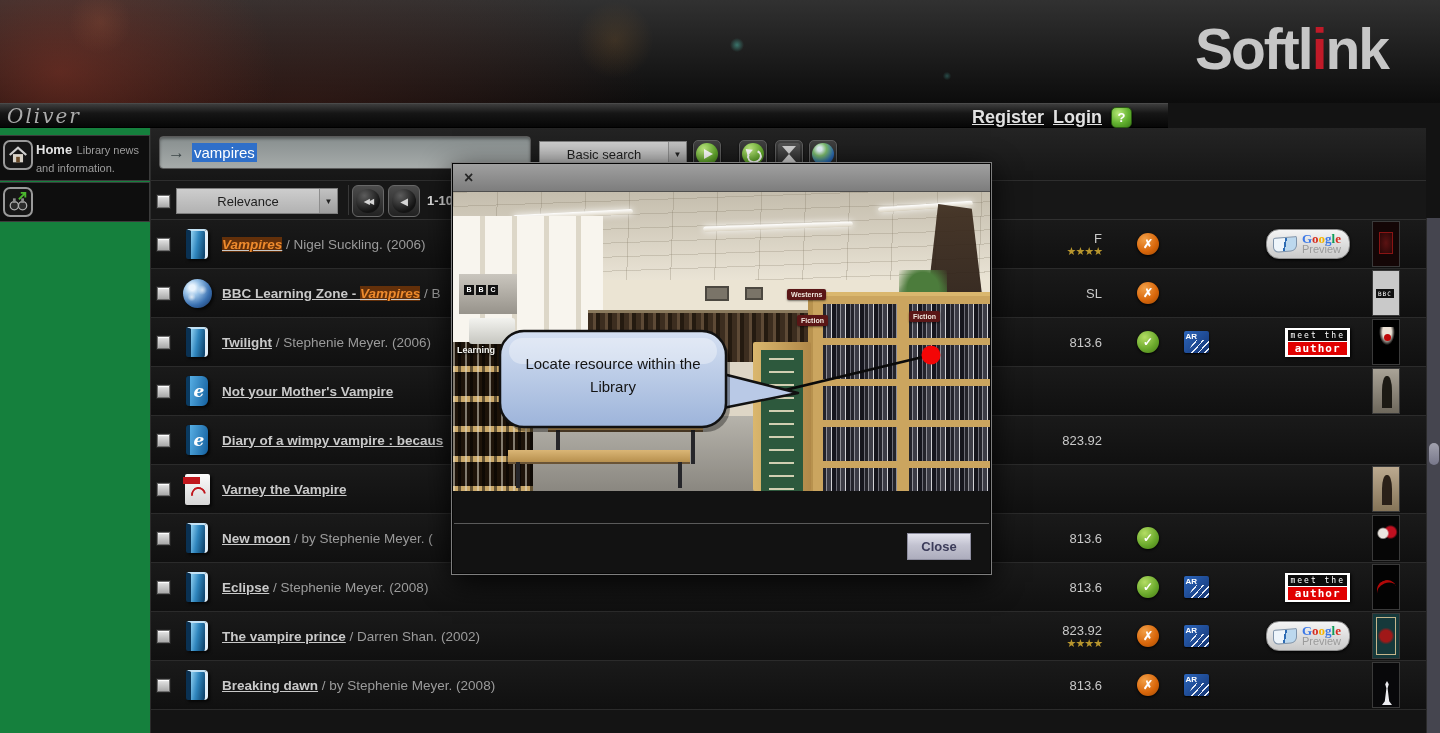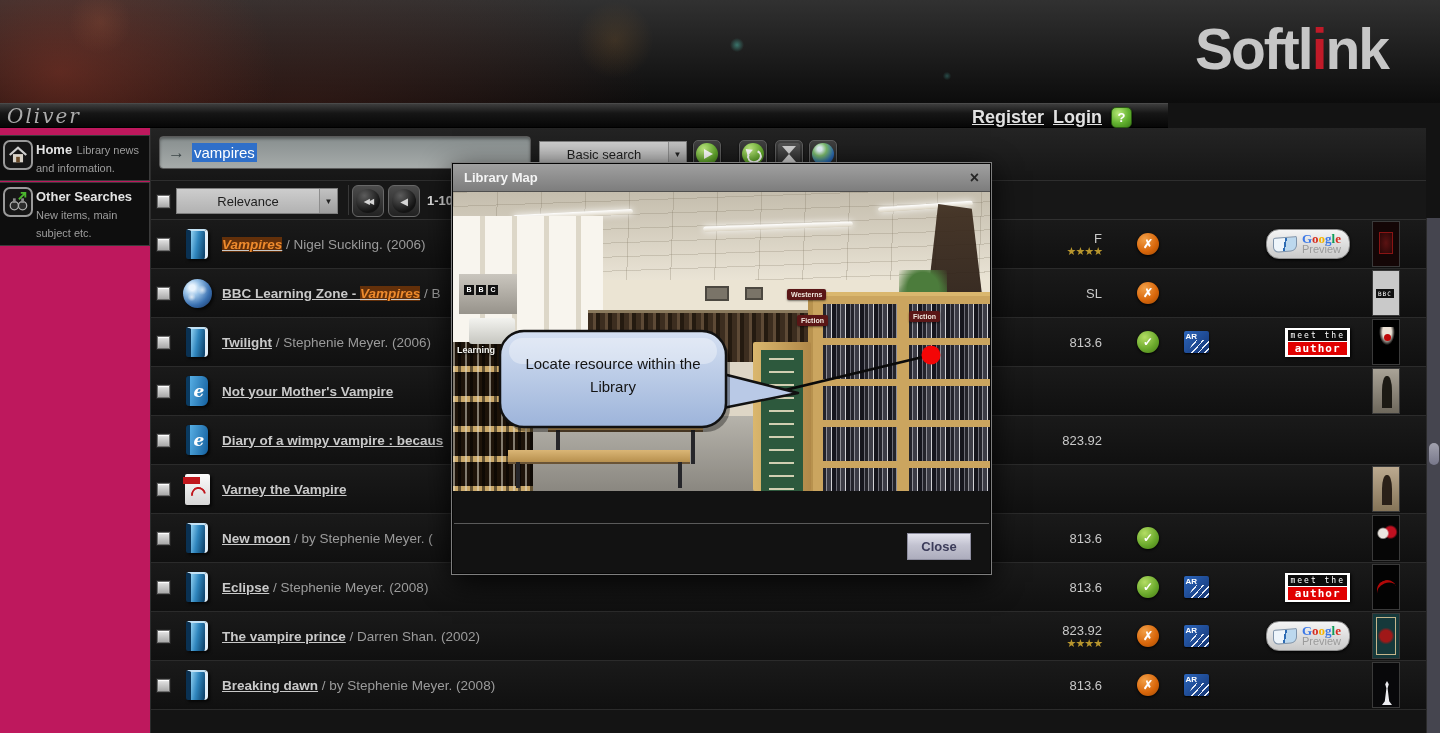--- a/index.html
+++ b/index.html
@@ -28,21 +28,21 @@
   .oliver-logo { position:absolute; left:7px; top:0px; font-family:"DejaVu Serif",serif;
     font-style:italic; font-size:20px; color:#ababab; letter-spacing:2px; }
   .navlinks { position:absolute; right:36px; top:3px; display:flex; align-items:center; gap:9px; }
   .navlinks a { color:#e2e2e2; font-weight:bold; font-size:18px; text-decoration:underline; cursor:pointer; }
   .helpbtn { width:21px; height:21px; border-radius:5px; border:1px solid #2a5a12;
     background:radial-gradient(circle at 35% 28%, #b8e878, #63b230 55%, #3c7e16);
     color:#fff; font-weight:bold; font-size:13px; text-align:center; line-height:20px;
     box-shadow:0 1px 2px #000; cursor:pointer; }
 
   
-  #sidebar { position:absolute; left:0; top:128px; width:150px; height:605px; background:#be185d; }
+  #sidebar { position:absolute; left:0; top:128px; width:150px; height:605px; background:#15803d; }
   .side-item { display:flex; gap:3px; padding:4px 2px 4px 3px; background:#0e0e0e;
     border:1px solid #3b3b3b; border-left:none; margin-bottom:1px; cursor:pointer; }
   .side-ico { flex:0 0 30px; height:30px; border:2px solid #9a9a9a; border-radius:7px;
     background:#161616; display:flex; align-items:center; justify-content:center; }
   .side-txt .t { font-size:13px; font-weight:bold; color:#e3e3e3; }
   .side-txt .d { font-size:11px; color:#9d9d9d; line-height:1.3; }
 
   
   #content { position:absolute; left:150px; top:128px; width:1276px; height:605px;
     background:#141414; border-left:1px solid #2c2c2c; }
@@ -314,24 +314,20 @@
   <div class="side-item">
     <span class="side-ico">
       <svg width="22" height="22" viewBox="0 0 24 24">
           <circle cx="8" cy="16" r="4.5" fill="#2c2c2c" stroke="#b0b0b0" stroke-width="1.4"></circle>
           <circle cx="17" cy="16" r="4.5" fill="#2c2c2c" stroke="#b0b0b0" stroke-width="1.4"></circle>
           <rect x="6.5" y="8" width="3" height="5" fill="#8c8c8c"></rect>
           <rect x="15.5" y="8" width="3" height="5" fill="#8c8c8c"></rect>
           <path d="M13 9 L20 2 M20 7 V2 H15" stroke="#4cb82e" stroke-width="2" fill="none"></path>
         </svg>
     </span>
-    <span class="side-txt">
-      <span class="t">Other Searches</span>
-      <span class="d">New items, main subject etc.</span>
-    </span>
   </div>
 </div>
 
 <div id="content">
   <div class="search-row">
     <div class="search-input">
       <span class="search-arrow"></span>
       <span class="search-query">vampires</span>
     </div>
     <div class="uiselect" id="mode-select">
@@ -583,21 +579,20 @@
       </div>
     </div>
 </div>
 
 <div id="scrollbar">
   <div id="scroll-thumb"></div>
 </div>
 
 <div id="modal">
   <div class="modal-header">
-    <span class="modal-title">Library Map</span>
     <span class="modal-x">×</span>
   </div>
   <div class="photo">
     <div class="ph-ceil"></div>
     <div class="ph-light" style="left:60px;top:20px;width:120px;transform:rotate(-3deg)"></div>
     <div class="ph-light" style="left:250px;top:32px;width:150px;transform:rotate(-2deg)"></div>
     <div class="ph-light" style="left:425px;top:12px;width:95px;transform:rotate(-4deg)"></div>
     <div class="ph-wallleft"></div>
     <div class="ph-backwall"></div>
     <div class="ph-pic" style="left:252px;top:94px;width:24px;height:15px"></div>

